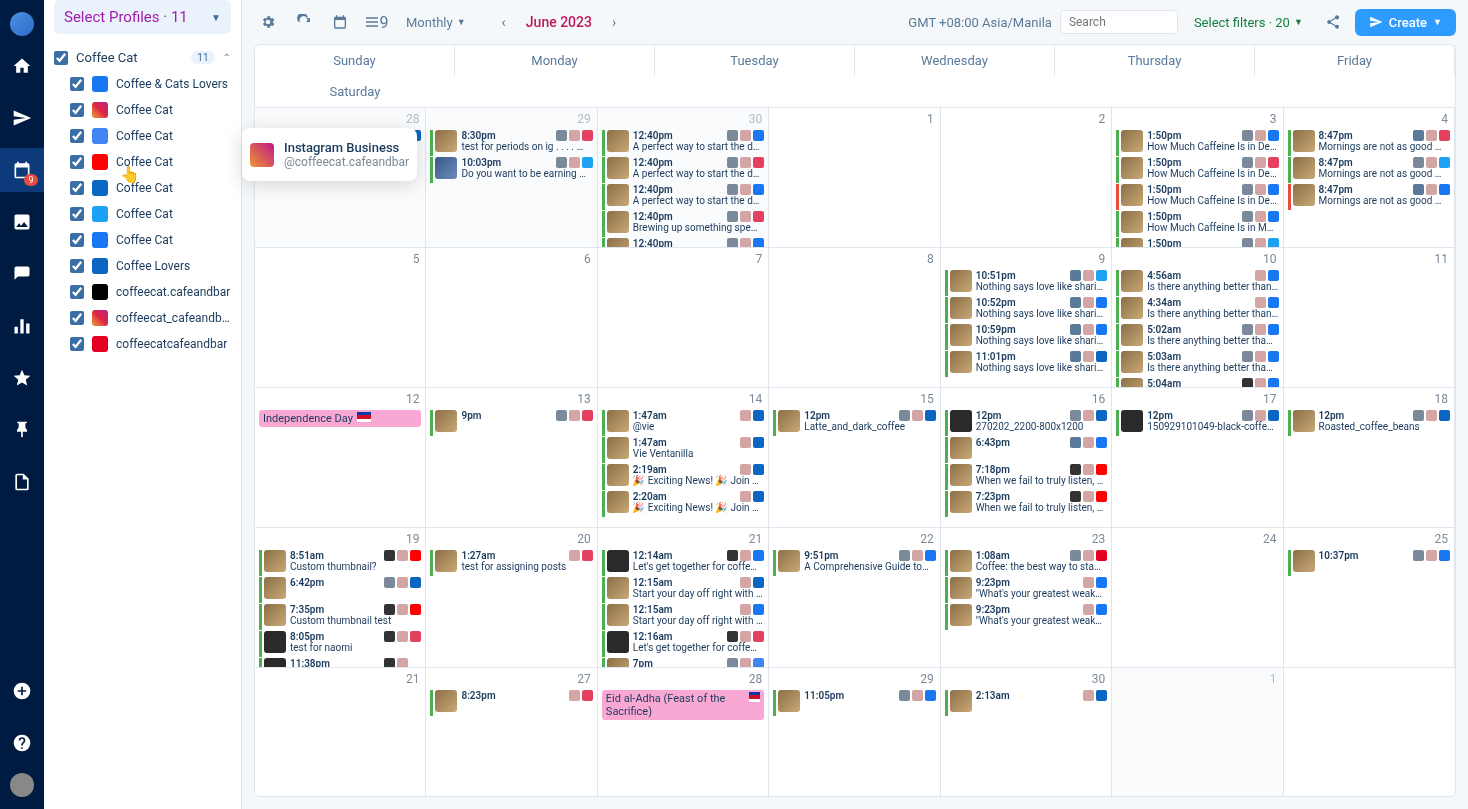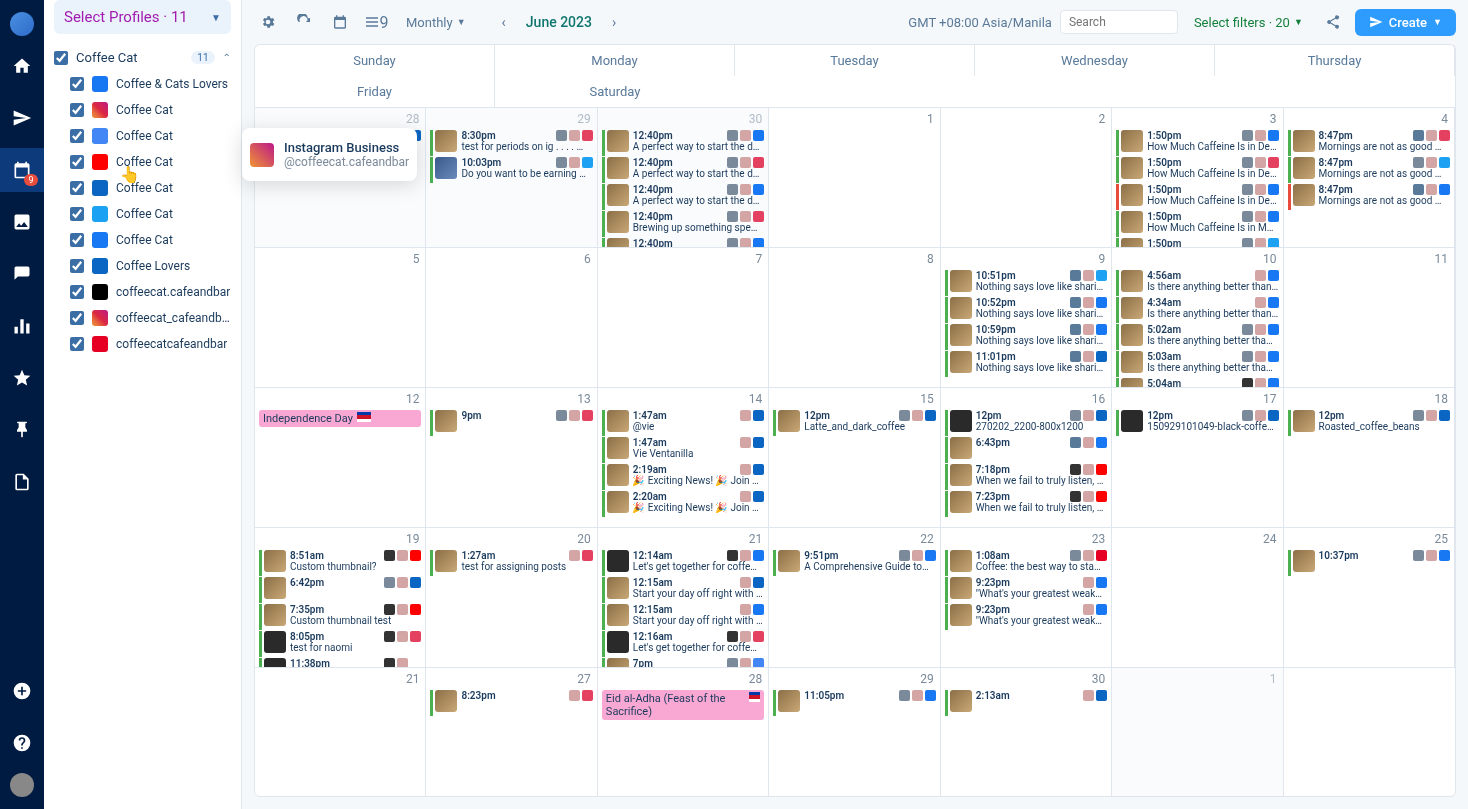--- a/index.html
+++ b/index.html
@@ -41,28 +41,28 @@
 .tooltip .tt-icon{width:24px;height:24px;border-radius:4px;background:linear-gradient(45deg,#f09433,#bc1888)}
 .tooltip .tt-title{font-size:13px;color:#1a3a5c;font-weight:500}
 .tooltip .tt-sub{font-size:12px;color:#7a8a9a}
 .main{flex:1;display:flex;flex-direction:column}
 .toolbar{height:44px;display:flex;align-items:center;padding:0 12px;gap:8px;background:#f5f8fa}
 .toolbar .tb-icon{width:28px;height:28px;display:flex;align-items:center;justify-content:center;color:#5a7a9a;cursor:pointer;border-radius:4px;position:relative}
 .toolbar .tb-icon svg{width:16px;height:16px;fill:currentColor}
 .toolbar .view-dropdown{display:flex;align-items:center;gap:4px;color:#5a7a9a;font-size:13px;cursor:pointer;padding:4px 8px}
 .toolbar .month-nav{display:flex;align-items:center;gap:20px;margin-left:20px}
 .toolbar .month-nav .arrow{color:#5a7a9a;cursor:pointer;font-size:14px}
-.toolbar .month-label{font-size:14px;color:#0f766e;font-weight:500}
+.toolbar .month-label{font-size:14px;color:#be185d;font-weight:500}
 .toolbar .tz{margin-left:auto;font-size:13px;color:#5a7a9a}
 .toolbar .search{background:#fff;border:1px solid #e0e6ed;border-radius:4px;padding:4px 8px;font-size:12px;width:118px;color:#7a8a9a}
 .toolbar .filters{display:flex;align-items:center;gap:4px;color:#15803d;font-size:13px;cursor:pointer;padding:4px 8px}
 .toolbar .create-btn{background:#2e9cff;color:#fff;border:none;border-radius:6px;padding:6px 14px;font-size:13px;font-weight:500;display:flex;align-items:center;gap:6px;cursor:pointer}
 .toolbar .create-btn .chev{font-size:9px}
 .calendar{flex:1;display:flex;flex-direction:column;padding:0 12px 12px;overflow:hidden}
-.cal-header{display:grid;grid-template-columns:repeat(5,1fr);background:#fff;border:1px solid #e0e6ed;border-bottom:none;border-radius:6px 6px 0 0}
+.cal-header{display:grid;grid-template-columns:repeat(6,1fr);background:#fff;border:1px solid #e0e6ed;border-bottom:none;border-radius:6px 6px 0 0}
 .cal-header div{padding:8px;text-align:center;font-size:13px;color:#5a7a9a;border-right:1px solid #e0e6ed}
 .cal-header div:last-child{border-right:none}
 .cal-body{flex:1;display:grid;grid-template-columns:repeat(7,1fr);grid-template-rows:repeat(6,minmax(140px,auto));background:#fff;border:1px solid #e0e6ed;border-radius:0 0 6px 6px;overflow-y:auto}
 .cal-cell{border-right:1px solid #e0e6ed;border-bottom:1px solid #e0e6ed;padding:4px;position:relative;overflow:hidden}
 .cal-cell .daynum{position:absolute;top:4px;right:6px;font-size:12px;color:#7a8a9a}
 .cal-cell.other-month{background:#fafbfc}
 .cal-cell.other-month .daynum{color:#b0bcc8}
 .event{display:flex;align-items:flex-start;gap:4px;margin-top:18px;margin-bottom:1px;border-left:3px solid #4caf50;padding-left:2px;min-height:26px}
 .event~.event{margin-top:1px}
 .event.red{border-left-color:#e74c3c}

